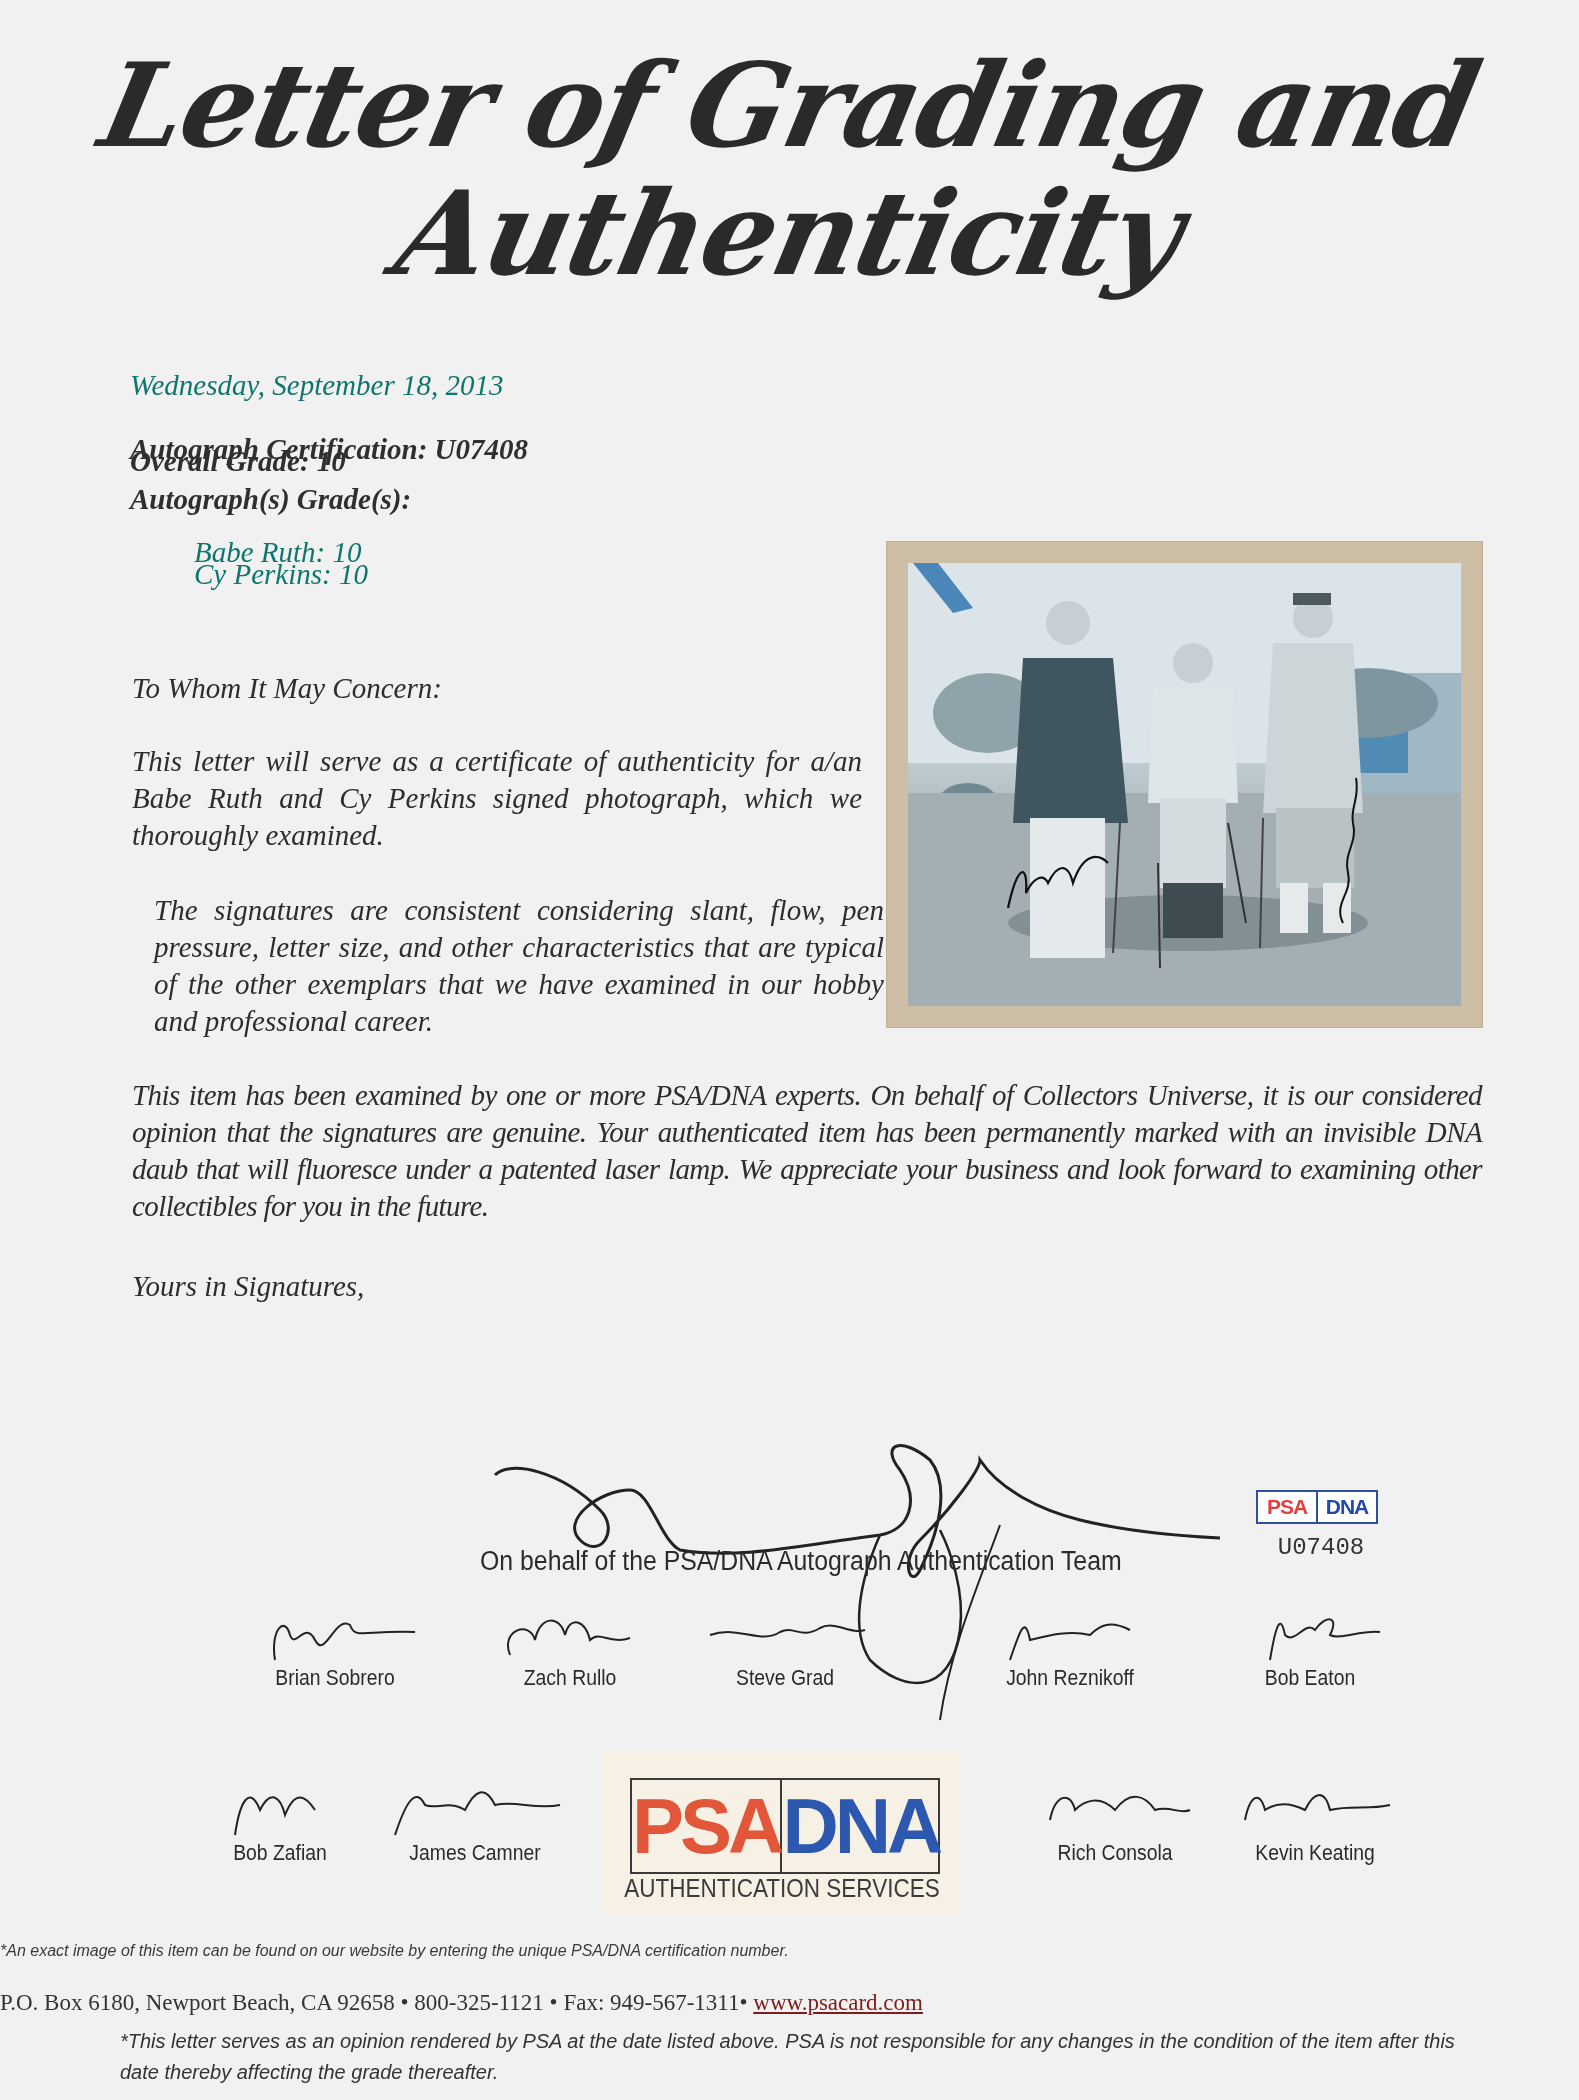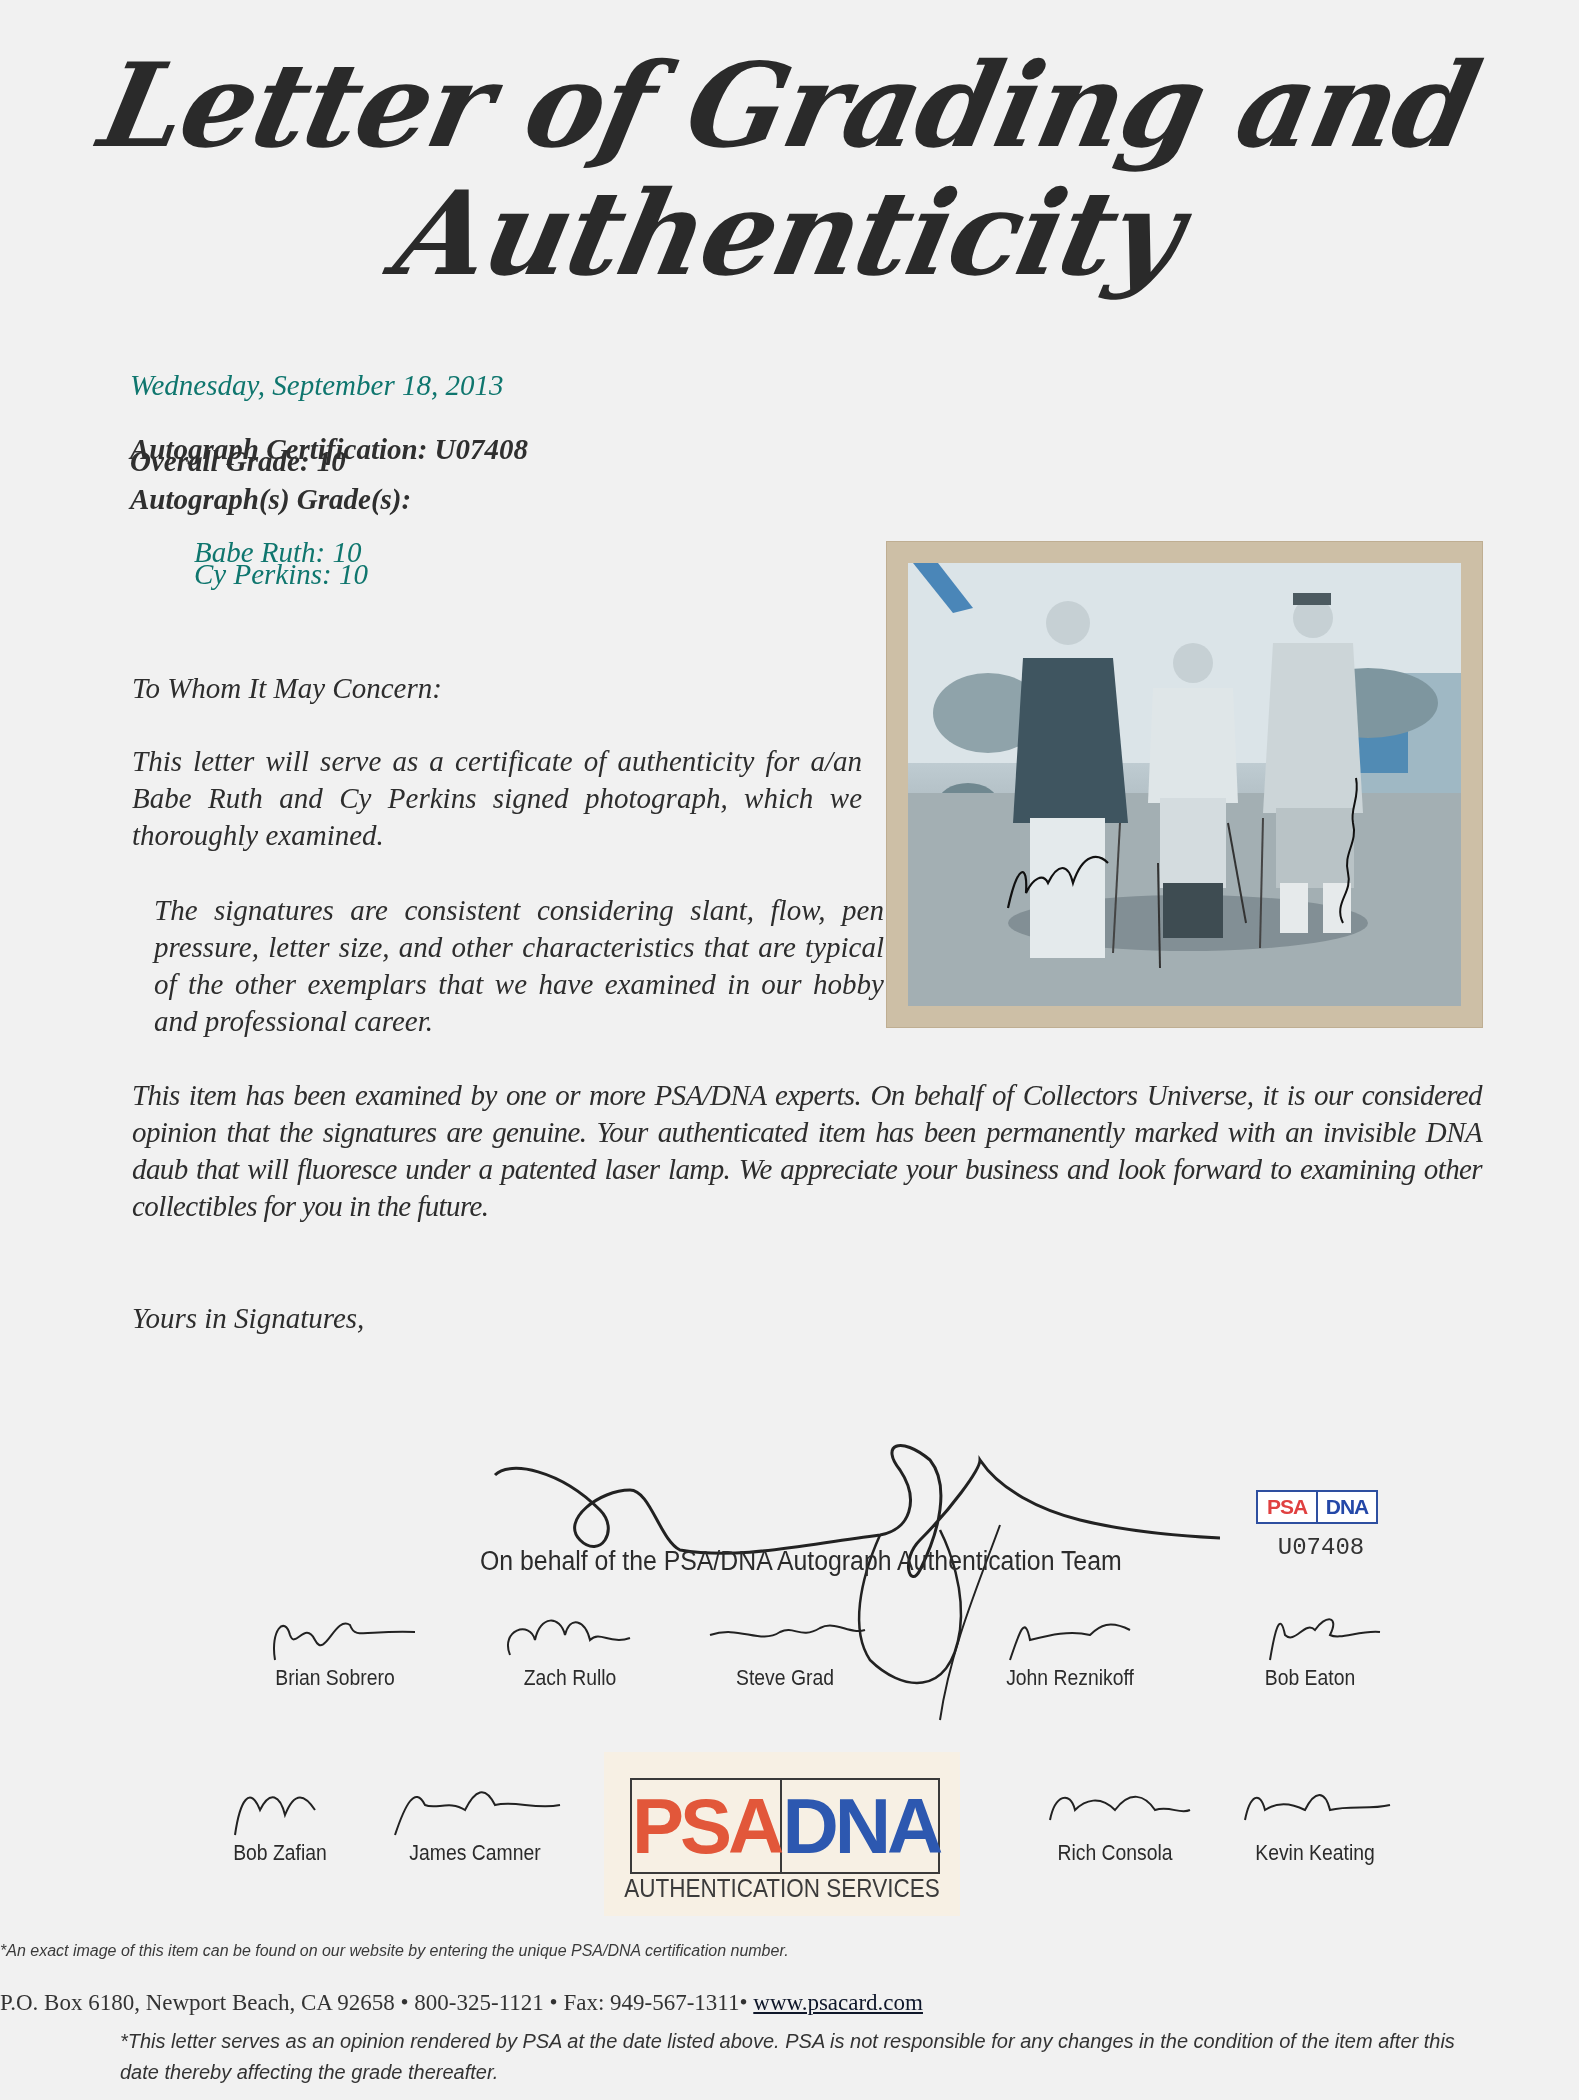--- a/index.html
+++ b/index.html
@@ -131,21 +131,21 @@
   .foot {
     position: absolute; left: 0; width: 1579px; text-align: left;
   }
   #foot-note {
     top: 1942px; font-family: "Liberation Sans", sans-serif; font-style: italic;
     font-size: 16px; color: #3a3a3a;
   }
   #foot-address {
     top: 1990px; font-family: "Liberation Serif", serif; font-size: 23px; color: #333;
   }
-  #foot-address a { color: #0f172a; text-decoration: underline; }
+  #foot-address a { color: #7f1d1d; text-decoration: underline; }
   #foot-disclaimer {
     top: 2026px; font-family: "Liberation Sans", sans-serif; font-style: italic;
     font-size: 20px; line-height: 31px; color: #333;
     left: 120px; width: 1339px;
   }
 
   
   #big-signature { position: absolute; left: 480px; top: 1430px; }
 </style>
 </head>
@@ -158,21 +158,21 @@
 <div class="hdr bold" style="top:405px;margin-top:26px;">Autograph Certification: U07408</div>
 <div class="hdr bold" style="top:443px;">Overall Grade: 10</div>
 <div class="hdr bold" style="top:481px;">Autograph(s) Grade(s):</div>
 <div class="hdr indent" style="top:518px;margin-top:16px;">Babe Ruth: 10</div>
 <div class="hdr indent" style="top:556px;">Cy Perkins: 10</div>
 
 <div class="body-text narrow" style="top:670px;">To Whom It May Concern:</div>
 <div class="body-text narrow" style="top:743px;">This letter will serve as a certificate of authenticity for a/an Babe Ruth and Cy Perkins signed photograph, which we thoroughly examined.</div>
 <div class="body-text narrow" style="top:892px;margin-left:22px;">The signatures are consistent considering slant, flow, pen pressure, letter size, and other characteristics that are typical of the other exemplars that we have examined in our hobby and professional career.</div>
 <div class="body-text wide" style="top:1077px;">This item has been examined by one or more PSA/DNA experts. On behalf of Collectors Universe, it is our considered opinion that the signatures are genuine. Your authenticated item has been permanently marked with an invisible DNA daub that will fluoresce under a patented laser lamp. We appreciate your business and look forward to examining other collectibles for you in the future.</div>
-<div class="body-text narrow" style="top:1268px;margin-top:32px;">Yours in Signatures,</div>
+<div class="body-text narrow" style="top:1268px;">Yours in Signatures,</div>
 
 <div id="photo-frame">
   <div id="photo">
     <svg width="553" height="443" viewBox="0 0 553 443">
 
       <rect x="0" y="0" width="553" height="200" fill="#dbe4e8"></rect>
       <polygon points="5,0 30,0 65,45 45,50" fill="#4a86b8"></polygon>
       <rect x="430" y="110" width="123" height="120" fill="#9fb8c4"></rect>
       <rect x="440" y="160" width="60" height="50" fill="#3d7fb0" opacity="0.8"></rect>
 

